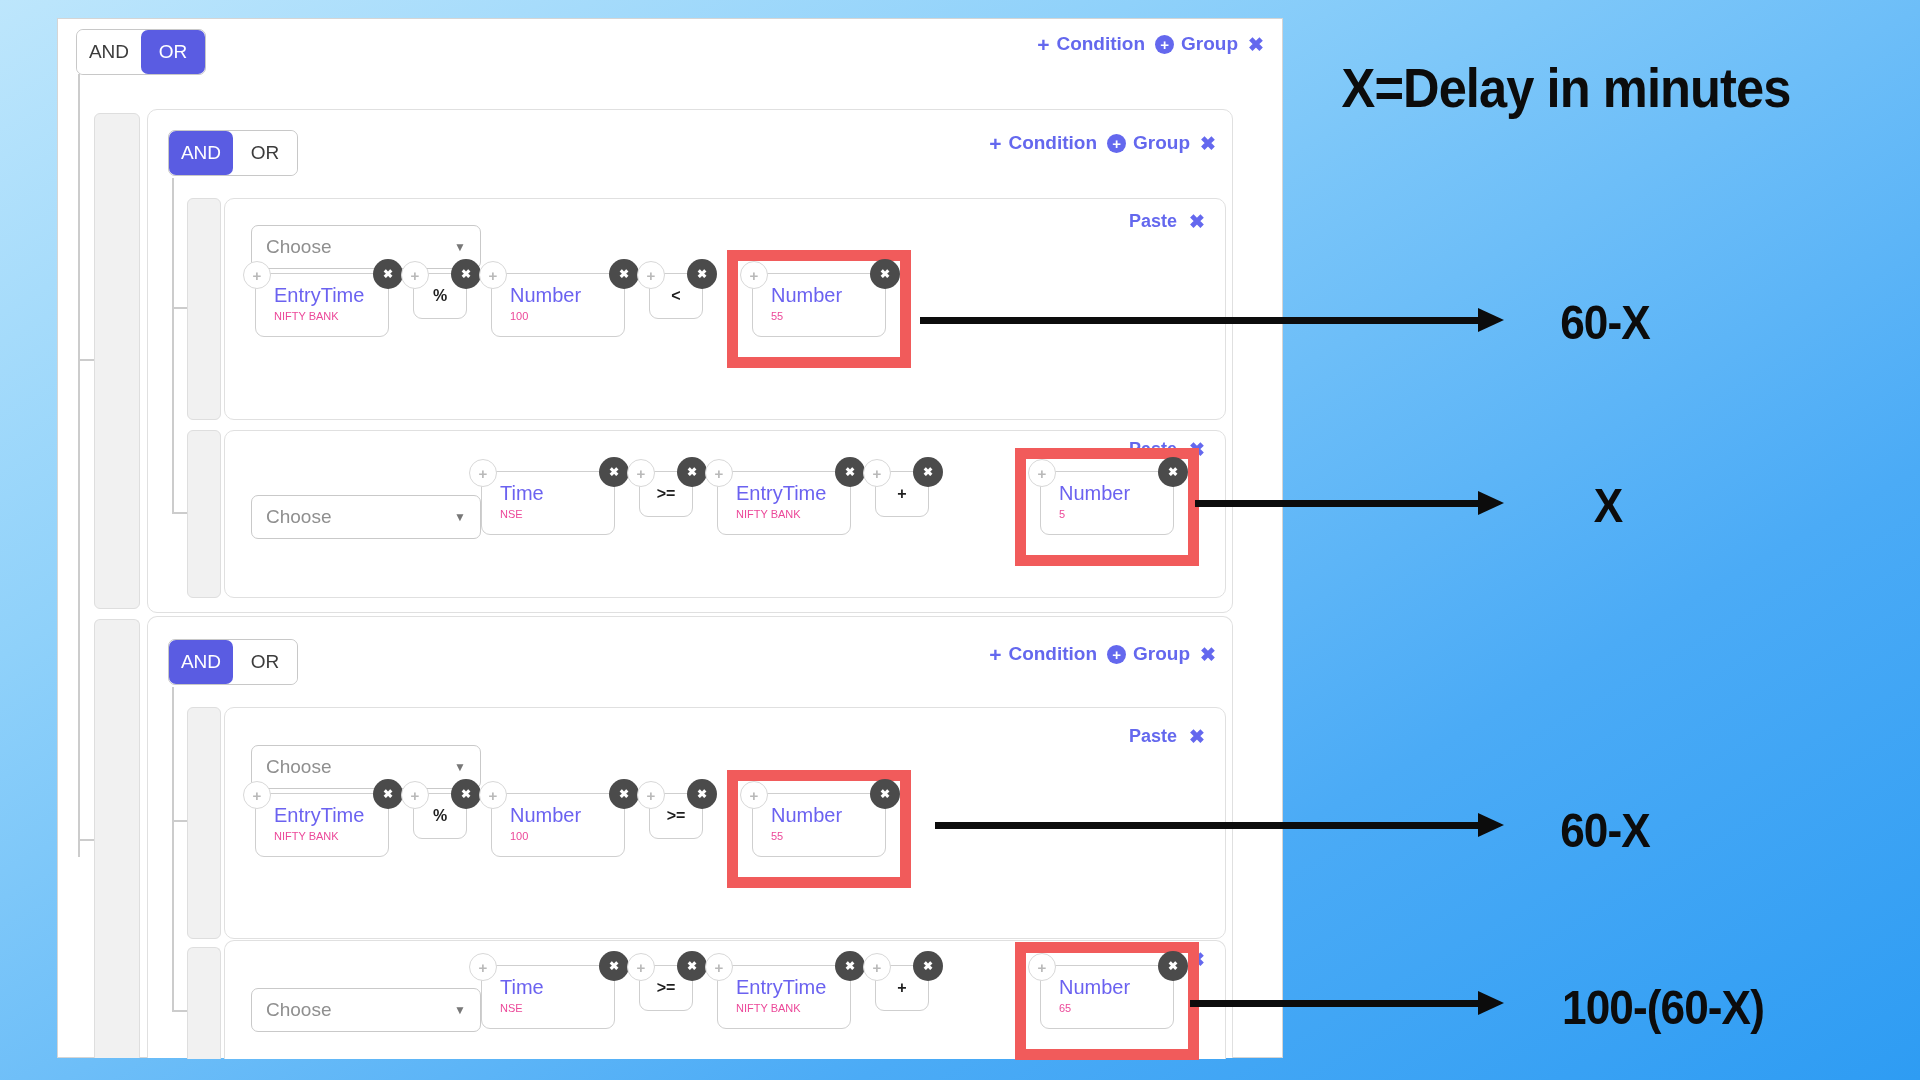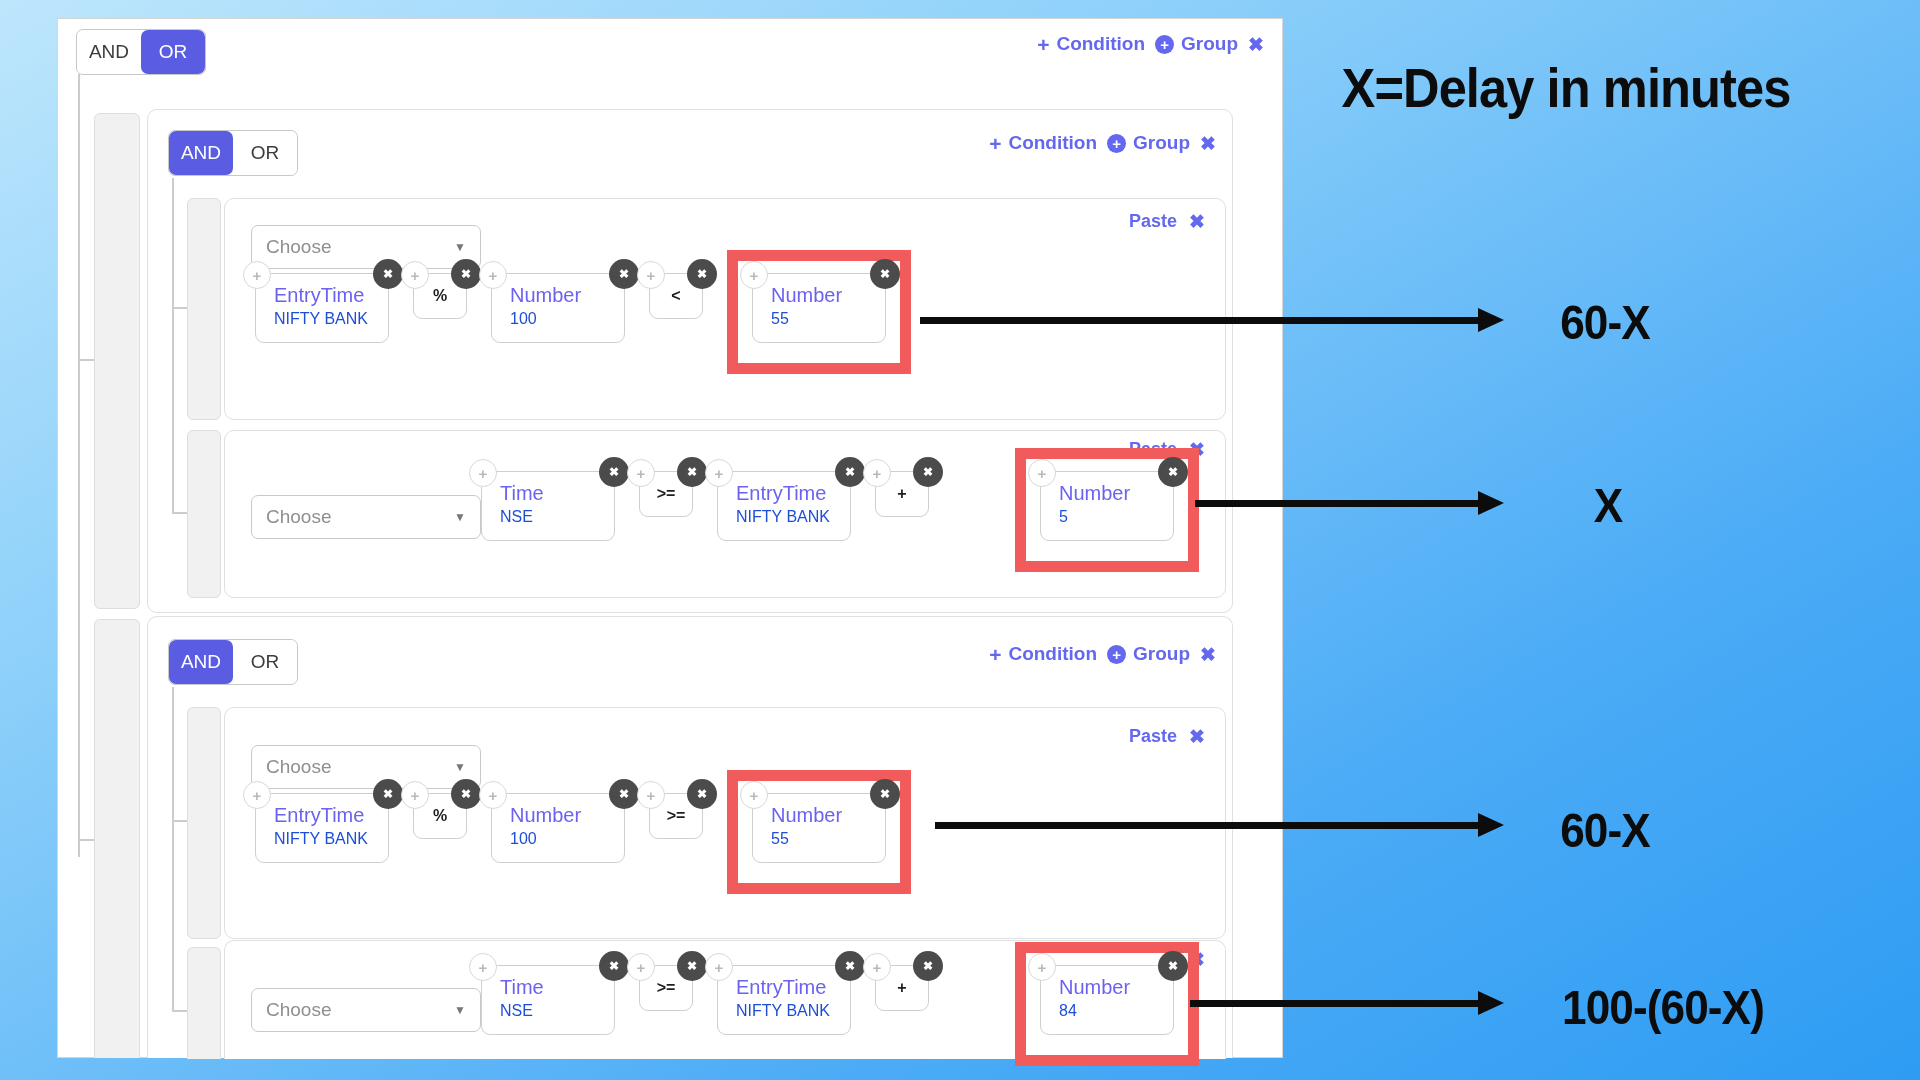--- a/index.html
+++ b/index.html
@@ -37,21 +37,21 @@
   
   .dropdown{position:absolute;width:200px;height:42px;background:#fff;border:1px solid #c9c9c9;
     border-radius:7px;display:flex;align-items:center;justify-content:space-between;
     padding:0 14px;color:#8f8f8f;font-size:19px;box-sizing:content-box;cursor:pointer;}
   .caret{font-size:12px;color:#777;}
   
   .chips{position:absolute;display:flex;align-items:flex-start;gap:24px;}
   .chip{position:relative;background:#fff;border:1px solid #cfcfcf;border-radius:9px;
     padding:10px 18px 14px;min-width:96px;cursor:grab;}
   .chip .title{color:var(--chip-title);font-weight:400;font-size:20px;white-space:nowrap;}
-  .chip .sub{color:#1d4ed8;font-size:16px;margin-top:3px;white-space:nowrap;}
+  .chip .sub{color:#ec4899;font-size:11px;margin-top:3px;white-space:nowrap;}
   .chip.op{min-width:24px;padding:13px 14px;color:#1e1e1e;font-weight:700;font-size:16px;text-align:center;}
   .cadd{position:absolute;top:-13px;left:-13px;width:26px;height:26px;border-radius:50%;
     background:#fff;border:1px solid #d8d8d8;color:#b9b9b9;display:flex;align-items:center;
     justify-content:center;font-size:15px;font-weight:700;line-height:1;cursor:pointer;}
   .cdel{position:absolute;top:-15px;right:-15px;width:30px;height:30px;border-radius:50%;
     background:#4b4b4b;color:#fff;display:flex;align-items:center;justify-content:center;
     font-size:12px;font-weight:700;line-height:1;cursor:pointer;}
   
   .hl{border:11px solid var(--highlight);background:#fff;padding:12px 14px 20px;
     margin-top:-23px;position:relative;z-index:6;}
@@ -307,21 +307,21 @@
           <div class="chip op">
             <span class="cadd">+</span>
             <span class="cdel">✖</span>
             <span>+</span>
           </div>
           <div class="hl hl-push">
             <div class="chip">
               <span class="cadd">+</span>
               <span class="cdel">✖</span>
               <div class="title">Number</div>
-              <div class="sub">84</div>
+              <div class="sub">65</div>
             </div>
           </div>
         </div>
       </div>
     </div>
   </div>
 
   <div class="ann heading" style="left:1566px;top:88px;">X=Delay in minutes</div>
 
   <div class="arrow" style="left:920px;top:317px;width:560px;"></div>

